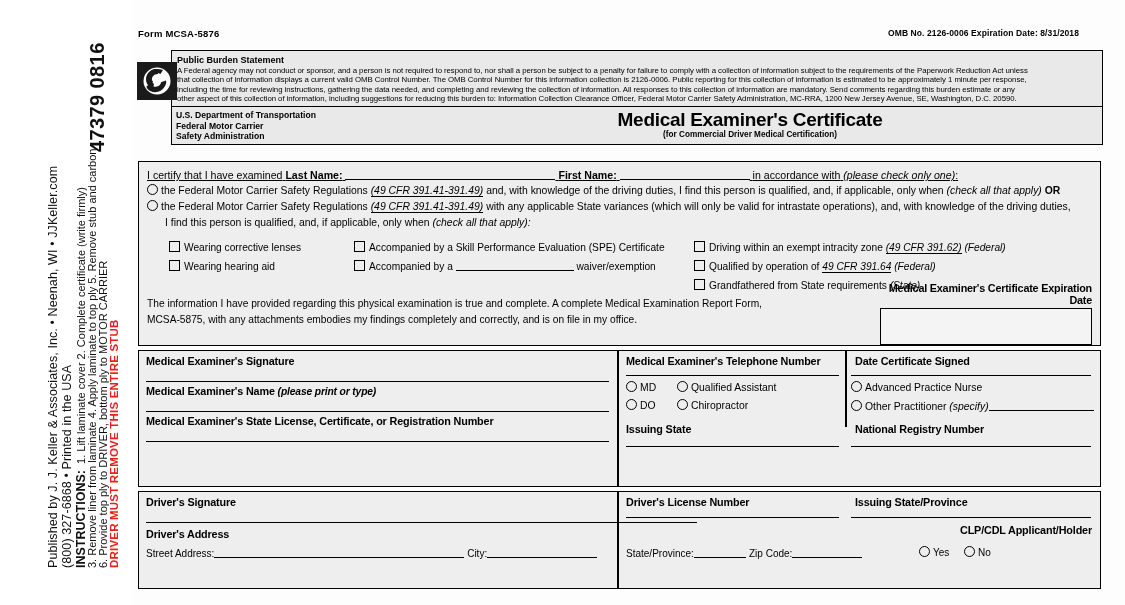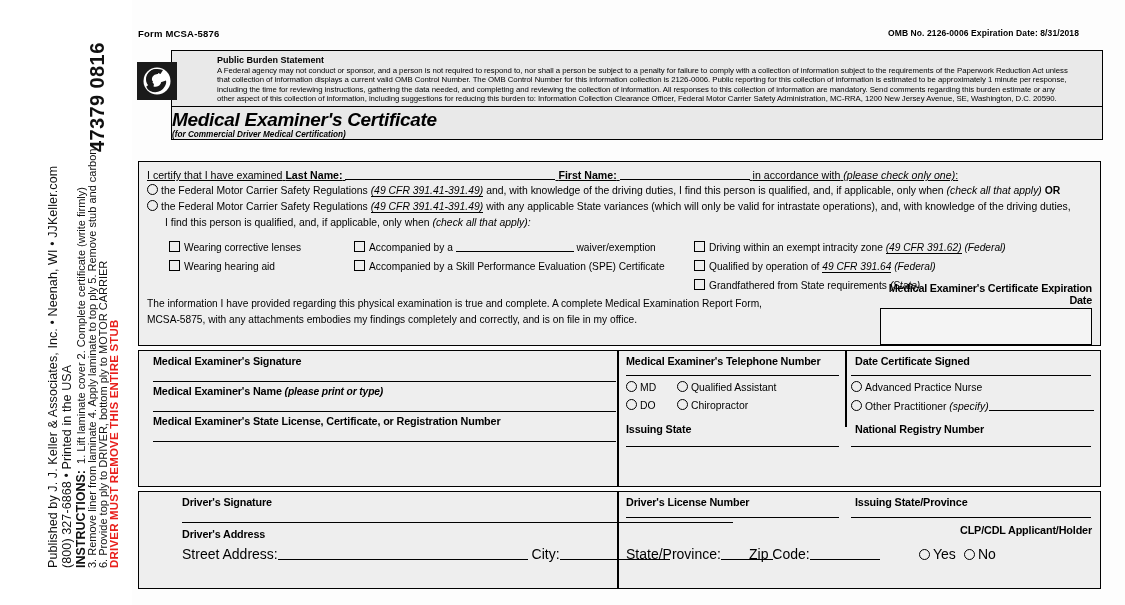--- a/index.html
+++ b/index.html
@@ -34,27 +34,27 @@
   
   .form{position:absolute;left:133px;top:28px;width:968px;}
 
   .formno{font-size:9.5px;font-weight:bold;letter-spacing:.2px;}
   .ombline{position:absolute;right:22px;top:0;font-size:8.5px;font-weight:bold;letter-spacing:.1px;}
 
   .headbox{
     position:absolute;left:38px;top:22px;width:930px;
     border:1.6px solid #000;background:#e9e9e9;
   }
-  .burden{padding:4px 5px 3px 5px;margin-left:40px;}
+  .burden{padding:4px 5px 3px 5px;}
   .burden .bt{font-size:9px;font-weight:bold;margin-bottom:1px;}
   .burden .bp{font-size:7.8px;line-height:9.3px;letter-spacing:-.05px;}
 
   .titlerow{border-top:1.6px solid #000;display:flex;align-items:flex-start;}
   .dept{padding:3px 0 3px 4px;width:262px;font-size:8.6px;font-weight:bold;line-height:10.4px;}
-  .titlewrap{flex:1;text-align:left;padding:2px 40px 0 0;font-style:italic;}
+  .titlewrap{flex:1;text-align:center;padding:2px 40px 0 0;}
   .title{font-size:19px;font-weight:bold;letter-spacing:-.3px;line-height:21px;}
   .subtitle{font-size:8.2px;font-weight:bold;margin-top:0px;}
 
   .dotlogo{position:absolute;left:4px;top:34px;width:40px;height:38px;background:#1a1a1a;
            display:flex;align-items:center;justify-content:center;}
   .dotlogo svg{display:block;}
 
   
   .panel{position:absolute;left:5px;width:961px;border:1.8px solid #000;background:#eeeeee;}
   #certpanel{top:133px;height:183px;}
@@ -79,28 +79,28 @@
   .expbox{margin-top:2px;height:35px;border:1.6px solid #000;background:#f4f4f4;}
 
   
   #expanel{top:322px;height:135px;}
   .vsplit{position:absolute;left:478px;top:0;bottom:0;width:1.6px;background:#000;}
   .vsplit2{position:absolute;left:707px;top:0;height:76px;width:1.6px;background:#000;}
 
   .lbl{font-size:10.8px;font-weight:bold;letter-spacing:-.15px;}
   .lbl .it{font-weight:bold;font-style:italic;font-size:10.3px;}
 
-  .exL{position:absolute;left:7px;top:0;width:478px;}
+  .exL{position:absolute;left:0;top:0;width:478px;}
   .exR{position:absolute;left:480px;top:0;right:0;}
 
   
   #drpanel{top:463px;height:96px;}
-  .drL{position:absolute;left:0;top:0;width:566px;padding-left:36px;}
+  .drL{position:absolute;left:0;top:0;width:566px;}
   .drR{position:absolute;left:480px;top:0;right:0;}
-  .small{font-size:14px;}
+  .small{font-size:10px;}
 </style>
 </head>
 <body>
 
 <div id="page">
 
   <div class="stub">
     <div class="vtext v-pub">Published by J. J. Keller &amp; Associates, Inc. • Neenah, WI • JJKeller.com</div>
     <div class="vtext v-phone">(800) 327-6868 • Printed in the USA</div>
     <div class="vtext v-instr"><b>INSTRUCTIONS:</b>&nbsp;&nbsp;<span>1. Lift laminate cover    2. Complete certificate (write firmly)</span></div>
@@ -117,20 +117,25 @@
 
     <div class="headbox">
       <div class="burden">
         <div class="bt">Public Burden Statement</div>
         <div class="bp">A Federal agency may not conduct or sponsor, and a person is not required to respond to, nor shall a person be subject to a penalty for failure to comply with a collection of information subject to the requirements of the Paperwork Reduction Act unless</div>
         <div class="bp">that collection of information displays a current valid OMB Control Number. The OMB Control Number for this information collection is 2126-0006. Public reporting for this collection of information is estimated to be approximately 1 minute per response,</div>
         <div class="bp">including the time for reviewing instructions, gathering the data needed, and completing and reviewing the collection of information. All responses to this collection of information are mandatory. Send comments regarding this burden estimate or any</div>
         <div class="bp">other aspect of this collection of information, including suggestions for reducing this burden to: Information Collection Clearance Officer, Federal Motor Carrier Safety Administration, MC-RRA, 1200 New Jersey Avenue, SE, Washington, D.C. 20590.</div>
       </div>
       <div class="titlerow">
+        <div class="dept">
+          <div>U.S. Department of Transportation</div>
+          <div>Federal Motor Carrier</div>
+          <div>Safety Administration</div>
+        </div>
         <div class="titlewrap">
           <div class="title">Medical Examiner's Certificate</div>
           <div class="subtitle">(for Commercial Driver Medical Certification)</div>
         </div>
       </div>
     </div>
 
     <div class="dotlogo">
       <svg width="32" height="32" viewBox="0 0 64 64" aria-hidden="true">
         <circle cx="32" cy="32" r="27" fill="#ffffff"></circle>
@@ -165,22 +170,22 @@
           <span>I find this person is qualified, and, if applicable, only when </span><span class="it">(check all that apply):</span>
         </div>
       </div>
 
       <div class="cbcols">
         <div class="cbcol c1">
           <div><span class="cbx"></span><span>Wearing corrective lenses</span></div>
           <div><span class="cbx"></span><span>Wearing hearing aid</span></div>
         </div>
         <div class="cbcol c2">
+          <div><span class="cbx"></span><span>Accompanied by a Skill Performance Evaluation (SPE) Certificate</span></div>
           <div><span class="cbx"></span><span>Accompanied by a</span> <span class="ln" style="width:118px"></span> <span>waiver/exemption</span></div>
-          <div><span class="cbx"></span><span>Accompanied by a Skill Performance Evaluation (SPE) Certificate</span></div>
         </div>
         <div class="cbcol c3">
           <div><span class="cbx"></span><span>Driving within an exempt intracity zone </span><span class="u">(49 CFR 391.62)</span><span class="it"> (Federal)</span></div>
           <div><span class="cbx"></span><span>Qualified by operation of </span><span class="u">49 CFR 391.64</span><span class="it"> (Federal)</span></div>
           <div><span class="cbx"></span><span>Grandfathered from State requirements </span><span class="it">(State)</span></div>
         </div>
       </div>
 
       <div class="stmt">
         <div>The information I have provided regarding this physical examination is true and complete. A complete Medical Examination Report Form,</div>

